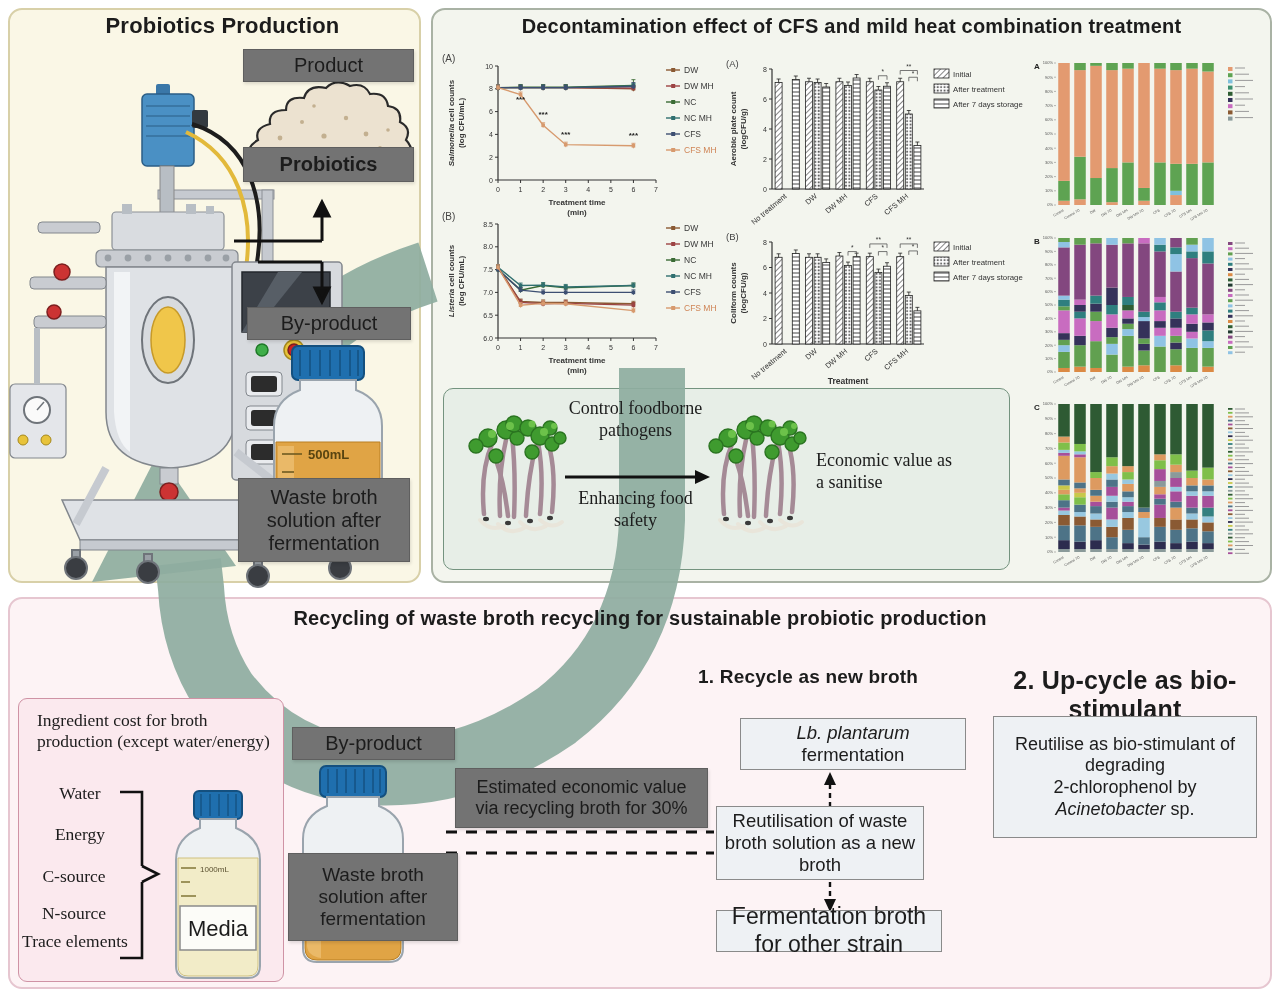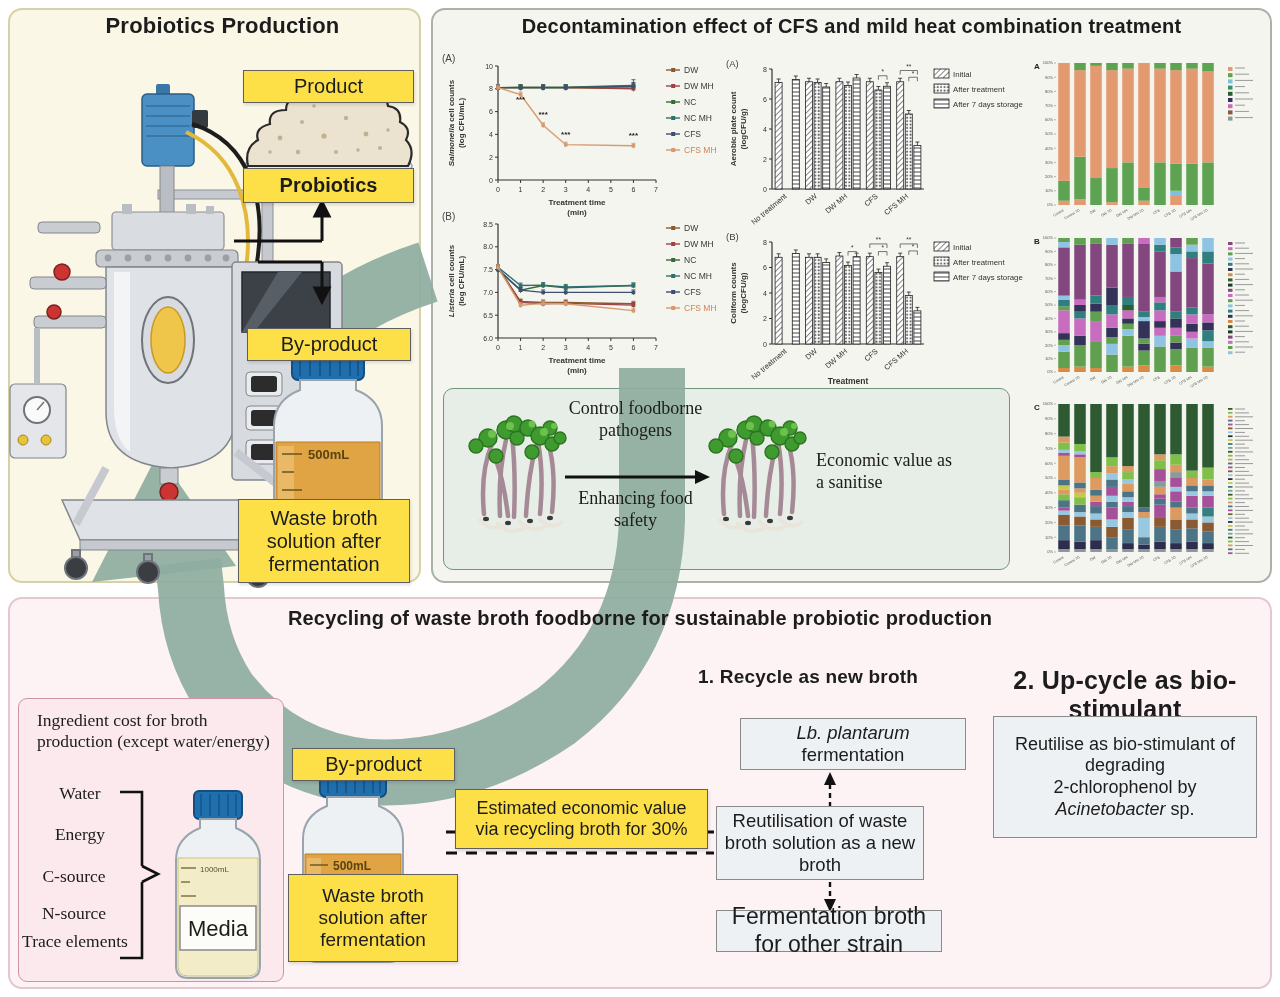--- a/index.html
+++ b/index.html
@@ -7,23 +7,23 @@
           font-family:"Liberation Sans","DejaVu Sans",sans-serif;color:#1c1c1c;}
   .panel{position:absolute;border-radius:14px;box-sizing:border-box;}
   #panel-production{left:8px;top:8px;width:413px;height:575px;background:#faf7e6;border:2px solid #d8d0a8;z-index:0;}
   #panel-decontam{left:431px;top:8px;width:841px;height:575px;background:#f3f5ee;border:2px solid #a9b2a4;z-index:0;}
   #panel-recycle{left:8px;top:597px;width:1264px;height:392px;background:#fdf3f5;border:2px solid #e6c6d0;z-index:0;}
   #green-box{position:absolute;left:443px;top:388px;width:567px;height:182px;background:#e7eee7;
              border:1.5px solid #74937f;border-radius:10px;z-index:1;box-sizing:border-box;}
   #ring-svg{position:absolute;left:0;top:0;z-index:2;pointer-events:none;}
   .content{z-index:3;}
   .ptitle{position:absolute;font-weight:bold;text-align:center;z-index:3;letter-spacing:.2px;}
-  .wbox{position:absolute;background:#fde047;border:1.2px solid #5f5f5f;display:flex;align-items:center;
+  .wbox{position:absolute;background:#737373;border:1.2px solid #5f5f5f;display:flex;align-items:center;
         justify-content:center;text-align:center;z-index:4;box-sizing:border-box;
-        box-shadow:1px 2px 3px rgba(0,0,0,.12);line-height:1.15;margin-top:21px;}
+        box-shadow:1px 2px 3px rgba(0,0,0,.12);line-height:1.15;}
   .plainbox{position:absolute;background:#eef1f4;border:1px solid #8a8a8a;display:flex;flex-direction:column;
         align-items:center;justify-content:center;text-align:center;z-index:4;box-sizing:border-box;line-height:1.2;}
   .txt{position:absolute;z-index:4;line-height:1.2;font-family:Liberation Serif, serif;}
   svg{position:absolute;overflow:visible;}
   .chart{z-index:3;}
   #ingredient-box{position:absolute;left:18px;top:698px;width:266px;height:284px;background:#fbe9ee;
                   border:1.5px solid #cf93a5;border-radius:9px;z-index:3;box-sizing:border-box;}
   .ital{font-style:italic;}
 </style>
 </head>
@@ -1201,21 +1201,21 @@
     </svg>
 
   <div class="txt" style="left:558px;top:398px;width:155px;text-align:center;font-size:18px;">Control foodborne pathogens</div>
   <div class="txt" style="left:558px;top:488px;width:155px;text-align:center;font-size:18px;">Enhancing food safety</div>
   <svg class="content" style="left:565px;top:468px;" width="145" height="18" viewBox="0 0 145 18">
     <line x1="0" y1="9" x2="132" y2="9" stroke="#111" stroke-width="3"></line>
     <polygon points="145,9 130,2 130,16" fill="#111"></polygon>
   </svg>
   <div class="txt" style="left:816px;top:450px;width:145px;font-size:18px;">Economic value as a sanitise</div>
 
-  <div class="ptitle" style="left:8px;top:607px;width:1264px;font-size:20px;">Recycling of waste broth foodborne for sustainable probiotic production</div>
+  <div class="ptitle" style="left:8px;top:607px;width:1264px;font-size:20px;">Recycling of waste broth recycling for sustainable probiotic production</div>
 
   <div id="ingredient-box"></div>
   <div class="txt" style="left:37px;top:710px;width:235px;font-size:17.5px;">Ingredient cost for broth production (except water/energy)</div>
   <div class="txt" style="left:30px;top:783px;width:100px;text-align:center;font-size:17.5px;">Water</div>
   <div class="txt" style="left:30px;top:824px;width:100px;text-align:center;font-size:17.5px;">Energy</div>
   <div class="txt" style="left:24px;top:866px;width:100px;text-align:center;font-size:17.5px;">C-source</div>
   <div class="txt" style="left:24px;top:903px;width:100px;text-align:center;font-size:17.5px;">N-source</div>
   <div class="txt" style="left:20px;top:931px;width:110px;text-align:center;font-size:17.5px;">Trace elements</div>
   <svg class="content" style="left:118px;top:780px;" width="50" height="190" viewBox="0 0 50 190">
     <g stroke="#111" stroke-width="2.6" fill="none">

